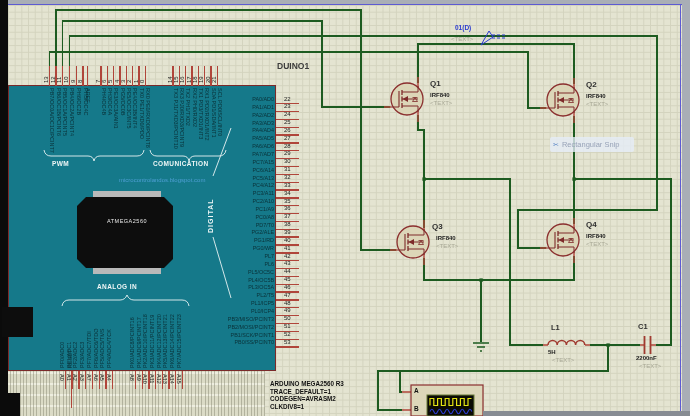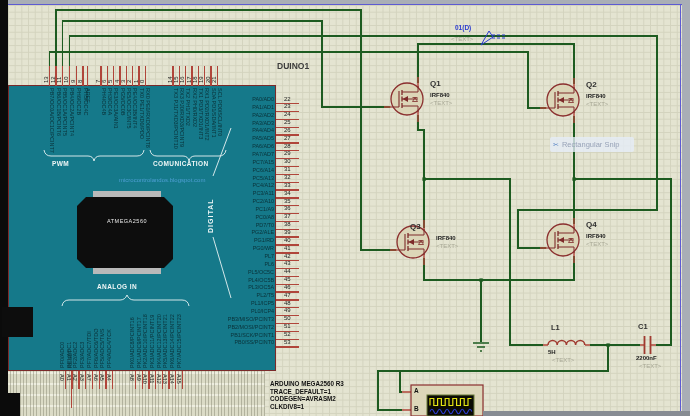--- a/index.html
+++ b/index.html
@@ -131,21 +131,21 @@
 
 <div class="t blue" style="left:455px;top:25px">01(D)</div>
 <div class="t ph" style="left:451px;top:36px">&lt;TEXT&gt;</div>
 
 <div class="t ref" style="left:430px;top:80px">Q1</div>
 <div class="t val" style="left:430px;top:92px">IRF840</div>
 <div class="t ph" style="left:430px;top:100px">&lt;TEXT&gt;</div>
 <div class="t ref" style="left:586px;top:81px">Q2</div>
 <div class="t val" style="left:586px;top:93px">IRF840</div>
 <div class="t ph" style="left:586px;top:101px">&lt;TEXT&gt;</div>
-<div class="t ref" style="left:410px;top:223px">Q3</div>
+<div class="t ref" style="left:432px;top:223px">Q3</div>
 <div class="t val" style="left:436px;top:235px">IRF840</div>
 <div class="t ph" style="left:436px;top:243px">&lt;TEXT&gt;</div>
 <div class="t ref" style="left:586px;top:221px">Q4</div>
 <div class="t val" style="left:586px;top:233px">IRF840</div>
 <div class="t ph" style="left:586px;top:241px">&lt;TEXT&gt;</div>
 
 <div class="t ref" style="left:551px;top:324px;font-size:7.5px">L1</div>
 <div class="t val" style="left:548px;top:349px">5H</div>
 <div class="t ph" style="left:552px;top:357px">&lt;TEXT&gt;</div>
 <div class="t ref" style="left:638px;top:323px;font-size:7.5px">C1</div>

